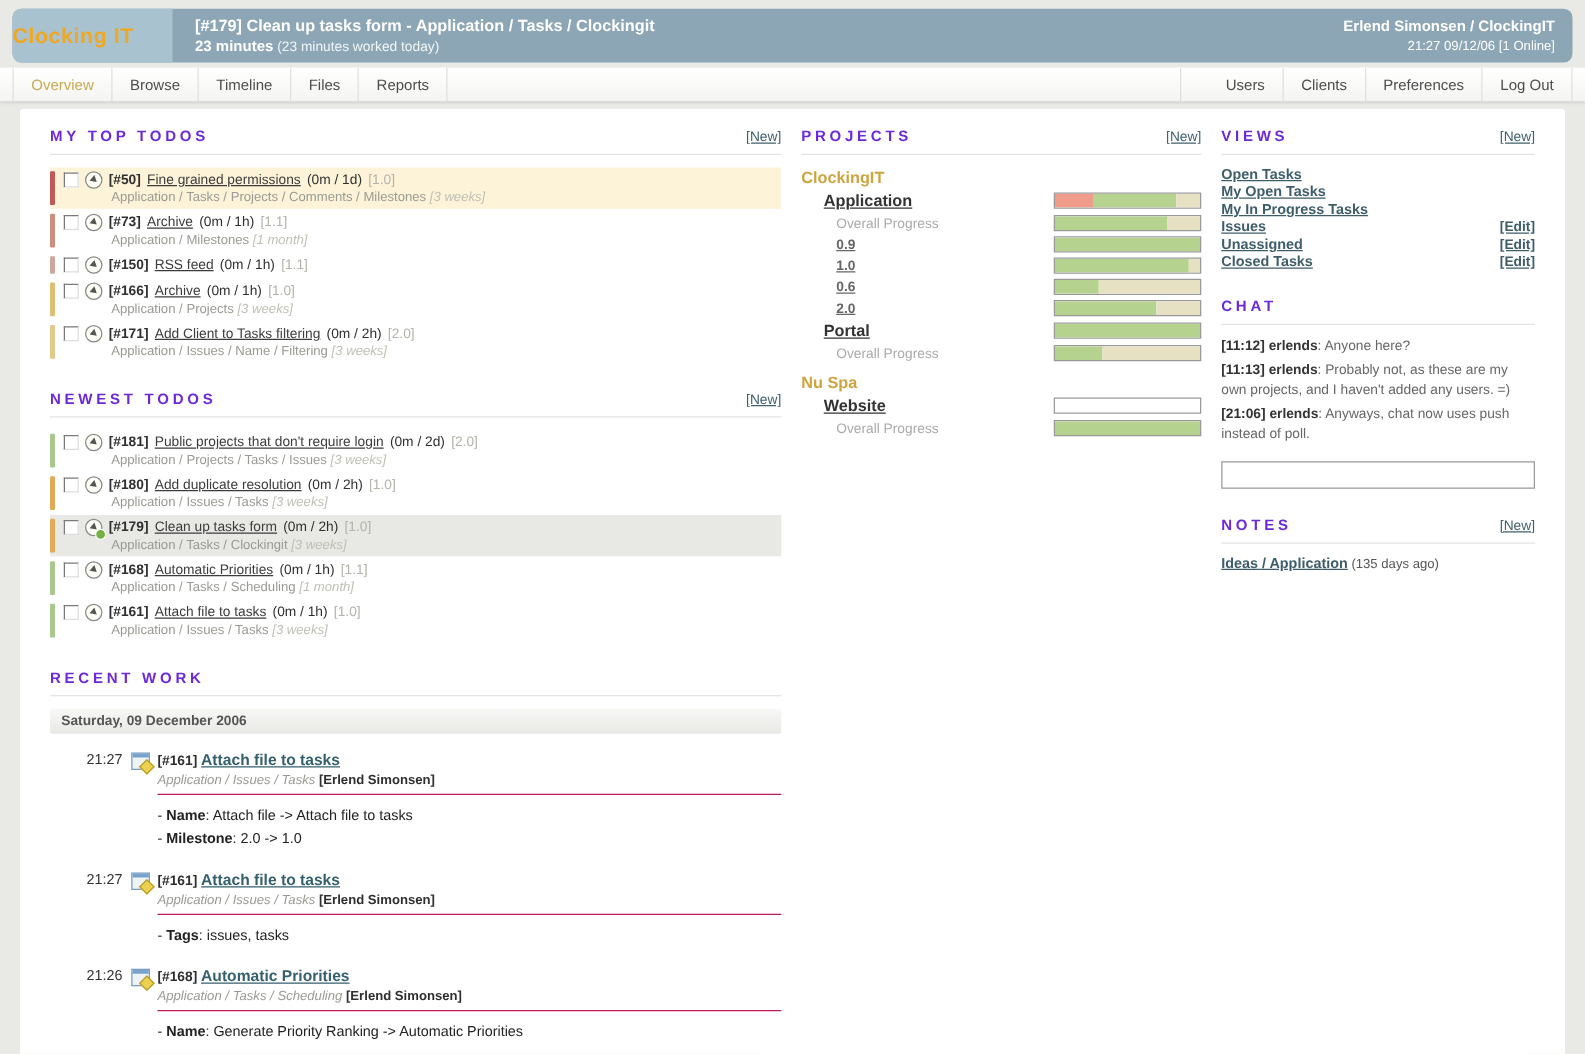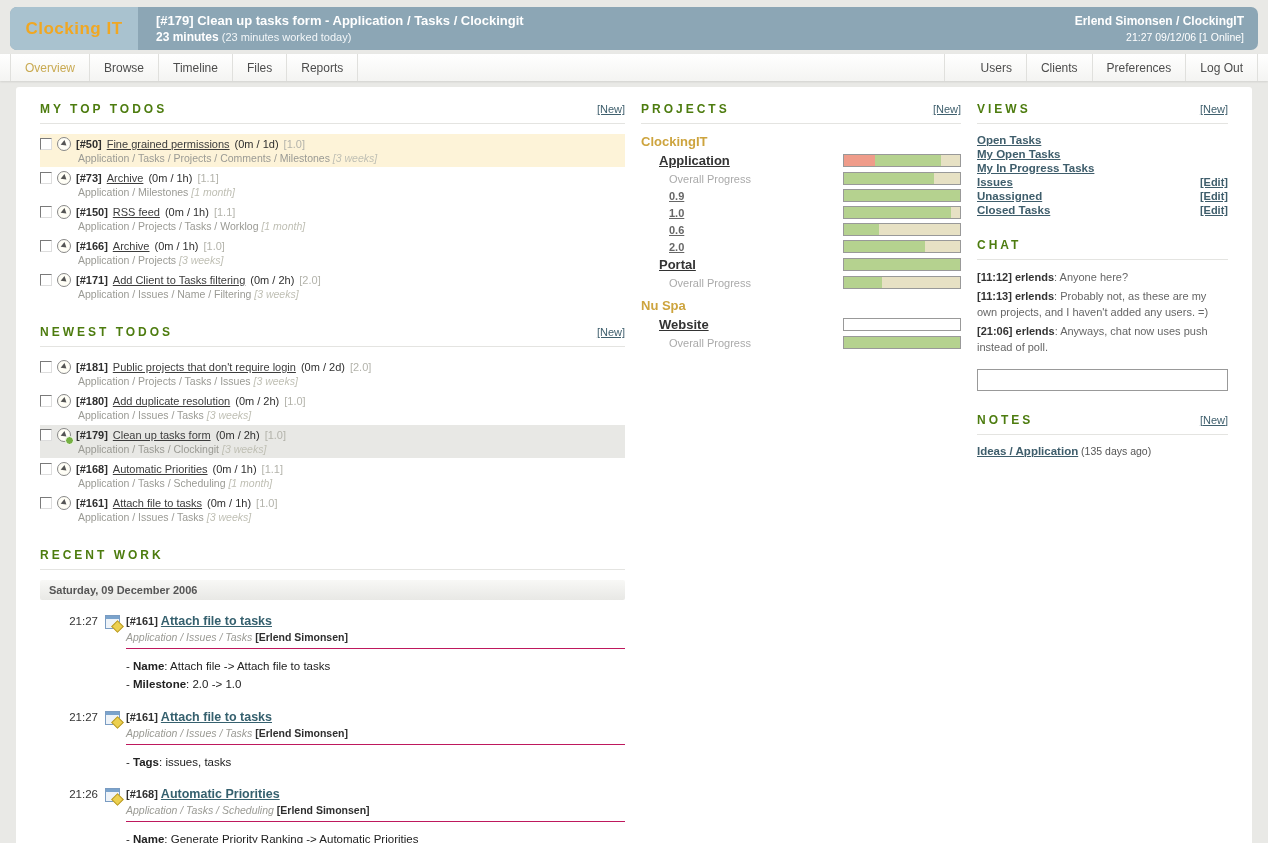--- a/index.html
+++ b/index.html
@@ -8,21 +8,21 @@
     background:#e9e9e6;
     font-family:"Liberation Sans", sans-serif;
     font-size:11px; color:#333;
   }
   a { cursor:pointer; }
 
   
   .top-header{ margin:7px 10px 0; height:43px; background:#8ca6b5; border-radius:7px;
     display:flex; align-items:center; position:relative; }
   .logo-box{ width:128px; height:43px; background:#a9c2cf; border-radius:7px 0 0 7px;
-    display:flex; align-items:center; justify-content:center; }
+    display:flex; align-items:center; }
   .logo-text{ color:#f0a722; font-weight:bold; font-size:17px; letter-spacing:.5px; }
   .header-main{ margin-left:18px; color:#fff; }
   .header-title{ font-weight:bold; font-size:13px; }
   .header-sub{ font-size:11px; margin-top:2px; color:#f2f6f8; }
   .header-sub .hs-bold{ font-weight:bold; font-size:12px; color:#fff; }
   .header-right{ position:absolute; right:14px; top:7px; text-align:right; color:#fff; }
   .header-user{ font-weight:bold; font-size:12px; }
   .header-status{ font-size:10.5px; font-weight:normal; margin-top:3px; }
 
   
@@ -35,27 +35,27 @@
   .nav-right .nav-tab:first-child{ border-left:1px solid #e0e0dd;padding-left:36px; }
 
   
   .main-panel{ margin:6px 16px 0; background:#fff; border-radius:3px 3px 0 0;
     padding:15px 24px 20px; display:flex; gap:16px; min-height:740px; }
   .col-left{ width:585px; flex:none; }
   .col-mid{ width:320px; flex:none; }
   .col-right{ flex:1; }
 
   .sec-head{ display:flex; justify-content:space-between; align-items:baseline; }
-  .sec-title{ font-size:12px; font-weight:bold; letter-spacing:3px; color:#4d7c0f; }
+  .sec-title{ font-size:12px; font-weight:bold; letter-spacing:3px; color:#6d28d9; }
   .new-link{ font-weight:normal; font-size:11px; color:#40606e; text-decoration:underline; }
   .sec-rule{ border:none; border-top:1px solid #e4e4e1; margin:7px 0 10px; }
   .sec-gap{ margin-top:22px; }
 
   
-  .todo{ display:flex; padding:3px 2px 3px 0; margin-bottom:1px;flex-direction:column; }
+  .todo{ display:flex; padding:3px 2px 3px 0; margin-bottom:1px; }
   .todo-bar{ width:4px; border-radius:1px; margin-right:7px; flex:none; align-self:stretch; }
   .todo-body{ flex:1; }
   .todo-line1{ display:flex; align-items:center; gap:5px; }
   .cb{ width:12px; height:12px; flex:none; background:#fff;
     border-top:1px solid #7a7a7a; border-left:1px solid #7a7a7a;
     border-right:1px solid #ddd; border-bottom:1px solid #ddd; }
   .clock{ width:14px; height:14px; flex:none; border:1px solid #888; border-radius:50%;
     background:#fffef6; position:relative; }
   .clock::after{ content:""; position:absolute; left:4px; top:3px;
     border-left:5px solid #555; border-top:3px solid transparent; border-bottom:3px solid transparent;
@@ -189,21 +189,20 @@
           <span class="todo-bar" style="background: rgb(207, 166, 156);"></span>
           <div class="todo-body">
             <div class="todo-line1">
               <span class="cb"></span>
               <span class="clock"></span>
               <span class="todo-id">[#150]</span>
               <a class="todo-link">RSS feed</a>
               <span class="todo-time">(0m / 1h)</span>
               <span class="todo-rel">[1.1]</span>
             </div>
-            <div class="todo-line2"><span>Application / Projects / Tasks / Worklog </span><span class="todo-age">[1 month]</span></div>
           </div>
         </div>
         <div class="todo">
           <span class="todo-bar" style="background: rgb(221, 191, 116);"></span>
           <div class="todo-body">
             <div class="todo-line1">
               <span class="cb"></span>
               <span class="clock"></span>
               <span class="todo-id">[#166]</span>
               <a class="todo-link">Archive</a>

